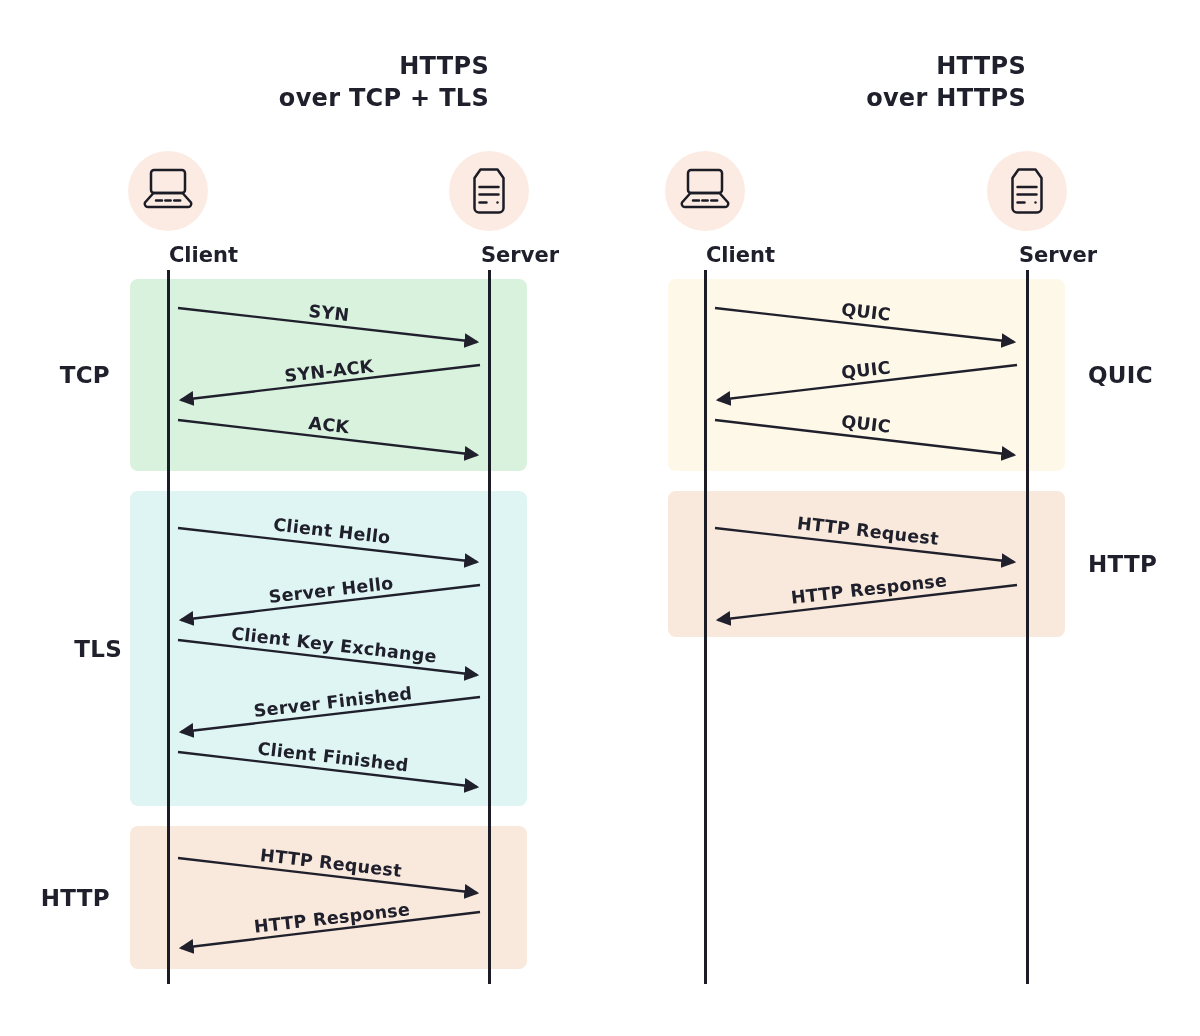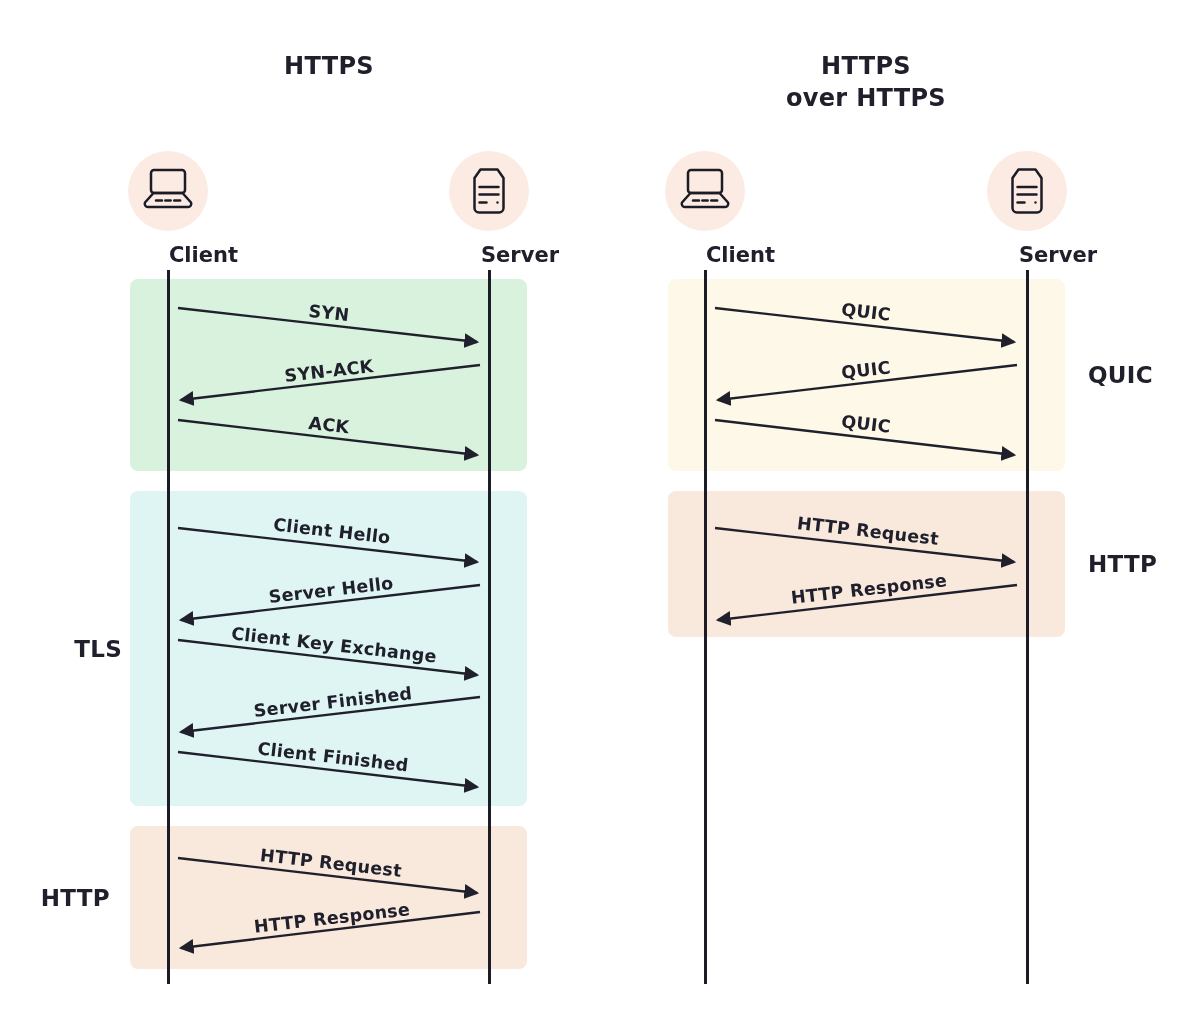--- a/index.html
+++ b/index.html
@@ -5,21 +5,21 @@
   html,body{margin:0;padding:0;background:#fff;}
   .canvas{
     position:relative;
     width:1200px;height:1036px;
     background:var(--background,#ffffff);
     font-family:"DejaVu Sans","Liberation Sans",sans-serif;
     color:var(--text-dark,#20202d);
     overflow:hidden;
   }
   .title{
-    position:absolute;width:320px;text-align:center;
+    position:absolute;width:320px;text-align:right;
     font-size:24px;font-weight:700;line-height:32px;
     color:var(--text-dark,#20202d);letter-spacing:.3px;
   }
   .avatar{
     position:absolute;width:80px;height:80px;border-radius:50%;
     background:var(--avatar-circle,#fcebe2);
     display:flex;align-items:center;justify-content:center;
   }
   .avatar svg{display:block;}
   .actor-label{
@@ -51,20 +51,21 @@
   .msg.rot-r{transform:translate(-50%,-50%) rotate(6.5deg);}
   .msg.rot-l{transform:translate(-50%,-50%) rotate(-6.5deg);}
 </style>
 </head>
 <body>
 
 <div class="canvas">
 
   <div class="title" style="left:169px;top:50px;">
     <div>HTTPS</div>
+    <div>over TCP + TLS</div>
   </div>
   <div class="title" style="left:706px;top:50px;">
     <div>HTTPS</div>
     <div>over HTTPS</div>
   </div>
 
   <div class="avatar" style="left:128px;top:151px;">
     <svg width="56" height="56" viewBox="0 0 56 56" fill="none" stroke="#1c1c26" stroke-width="2.5" stroke-linecap="round" stroke-linejoin="round">
       <rect x="11" y="7" width="34" height="23" rx="3"></rect>
       <path d="M 13.5 30 H 42.5 L 51 39.5 A 3.2 3.2 0 0 1 47.9 44 H 8.1 A 3.2 3.2 0 0 1 5 39.5 Z"></path>
@@ -104,20 +105,21 @@
   <div class="panel tls" style="left:130px;top:491px;width:397px;height:315px;"></div>
   <div class="panel http" style="left:130px;top:826px;width:397px;height:143px;"></div>
   <div class="panel quic" style="left:668px;top:279px;width:397px;height:192px;"></div>
   <div class="panel http" style="left:668px;top:491px;width:397px;height:146px;"></div>
 
   <div class="lifeline" style="left:166.5px;"></div>
   <div class="lifeline" style="left:488px;"></div>
   <div class="lifeline" style="left:703.5px;"></div>
   <div class="lifeline" style="left:1025.5px;"></div>
 
+  <div class="section-label left-col" style="left:0;width:110px;top:279px;height:192px;">TCP</div>
   <div class="section-label left-col" style="left:12px;width:110px;top:491px;height:315px;">TLS</div>
   <div class="section-label left-col" style="left:0;width:110px;top:826px;height:143px;">HTTP</div>
   <div class="section-label right-col" style="left:1088px;width:112px;top:279px;height:192px;">QUIC</div>
   <div class="section-label right-col" style="left:1088px;width:112px;top:491px;height:146px;">HTTP</div>
 
   <svg class="arrows" width="1200" height="1036" viewBox="0 0 1200 1036">
     <defs>
       <marker id="ah" viewBox="0 0 10 10" refX="8.5" refY="5" markerWidth="6.5" markerHeight="6.5" orient="auto-start-reverse">
         <path d="M 0 0 L 10 5 L 0 10 z" fill="#20202d"></path>
       </marker>

